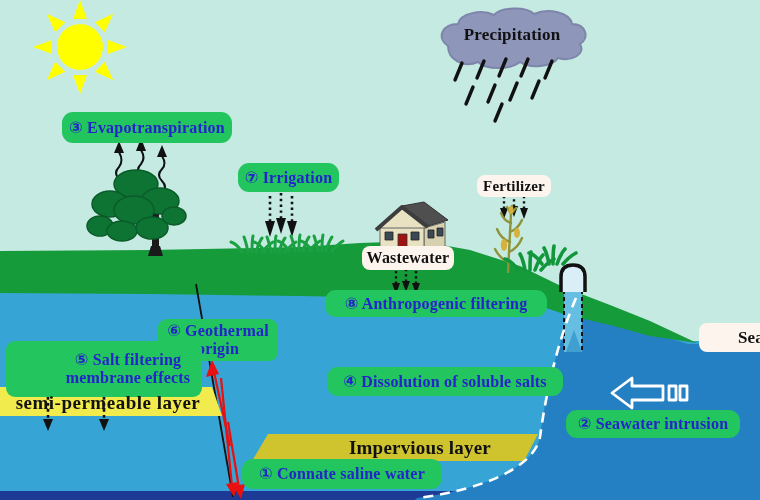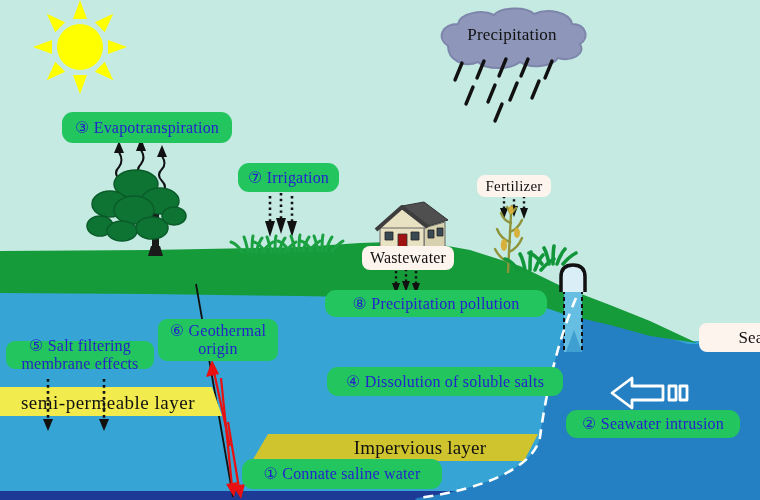--- a/index.html
+++ b/index.html
@@ -1,20 +1,20 @@
 <!DOCTYPE html>
 <html><head>
 <meta charset="utf-8">
 <style>
   html,body{margin:0;padding:0;background:#ffffff;}
   #scene{position:relative;width:760px;height:500px;overflow:hidden;
          font-family:"Liberation Serif","DejaVu Serif","DejaVu Sans",serif;}
   #scene svg{position:absolute;left:0;top:0;}
   .label{position:absolute;display:flex;align-items:center;justify-content:center;
-         text-align:center;font-weight:normal;border-radius:11px;line-height:1.12;
+         text-align:center;font-weight:bold;border-radius:11px;line-height:1.12;
          letter-spacing:.2px;z-index:5;}
   .khaki{background:#22c55e;color:#2424cb;}
   .whitebg{background:#fdf4ee;color:#111;border-radius:8px;}
   .plain{color:#111;background:transparent;}
   .col{flex-direction:column;border-radius:9px;}
 </style>
 </head>
 <body>
 
 <div id="scene">
@@ -213,28 +213,28 @@
 
 
 <div class="label khaki" style="left:62px;top:112px;width:170px;height:31px;font-size:16px;">③ Evapotranspiration</div>
 
 <div class="label whitebg" style="left:477px;top:175px;width:74px;height:22px;font-size:15px;">Fertilizer</div>
 
 <div class="label khaki" style="left:238px;top:163px;width:101px;height:29px;font-size:16px;">⑦ Irrigation</div>
 
 <div class="label whitebg" style="left:362px;top:246px;width:92px;height:24px;font-size:16px;">Wastewater</div>
 
-<div class="label khaki" style="left:325px;top:290px;width:222px;height:27px;font-size:16px;">⑧ Precipitation pollution</div>
+<div class="label khaki" style="left:325px;top:290px;width:222px;height:27px;font-size:16px;">⑧ Anthropogenic filtering</div>
 
 <div class="label khaki col" style="left:158px;top:319px;width:120px;height:42px;font-size:16px;">
   <span>⑥ Geothermal</span>
   <span>origin</span>
 </div>
 
-<div class="label khaki col" style="left:6px;top:341px;width:148px;height:28px;font-size:16px;">
+<div class="label khaki col" style="left:6px;top:341px;width:148px;height:56px;font-size:16px;padding-left:48px;">
   <span>⑤ Salt filtering</span>
   <span>membrane effects</span>
 </div>
 
 <div class="label plain" style="left:2px;top:392px;width:212px;height:22px;font-size:19px;letter-spacing:.5px;">semi-permeable layer</div>
 
 <div class="label khaki" style="left:327px;top:367px;width:236px;height:29px;font-size:16px;">④ Dissolution of soluble salts</div>
 
 <div class="label plain" style="left:320px;top:437px;width:200px;height:22px;font-size:19px;">Impervious layer</div>
 

